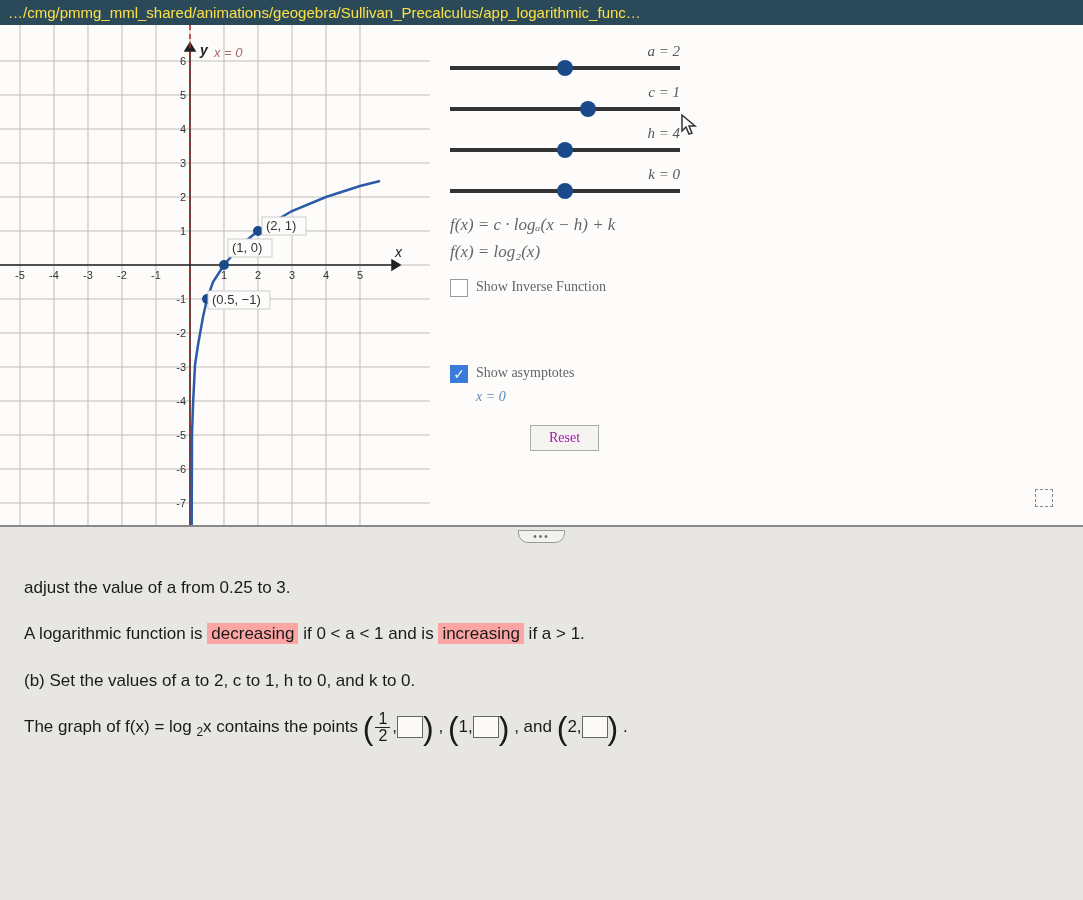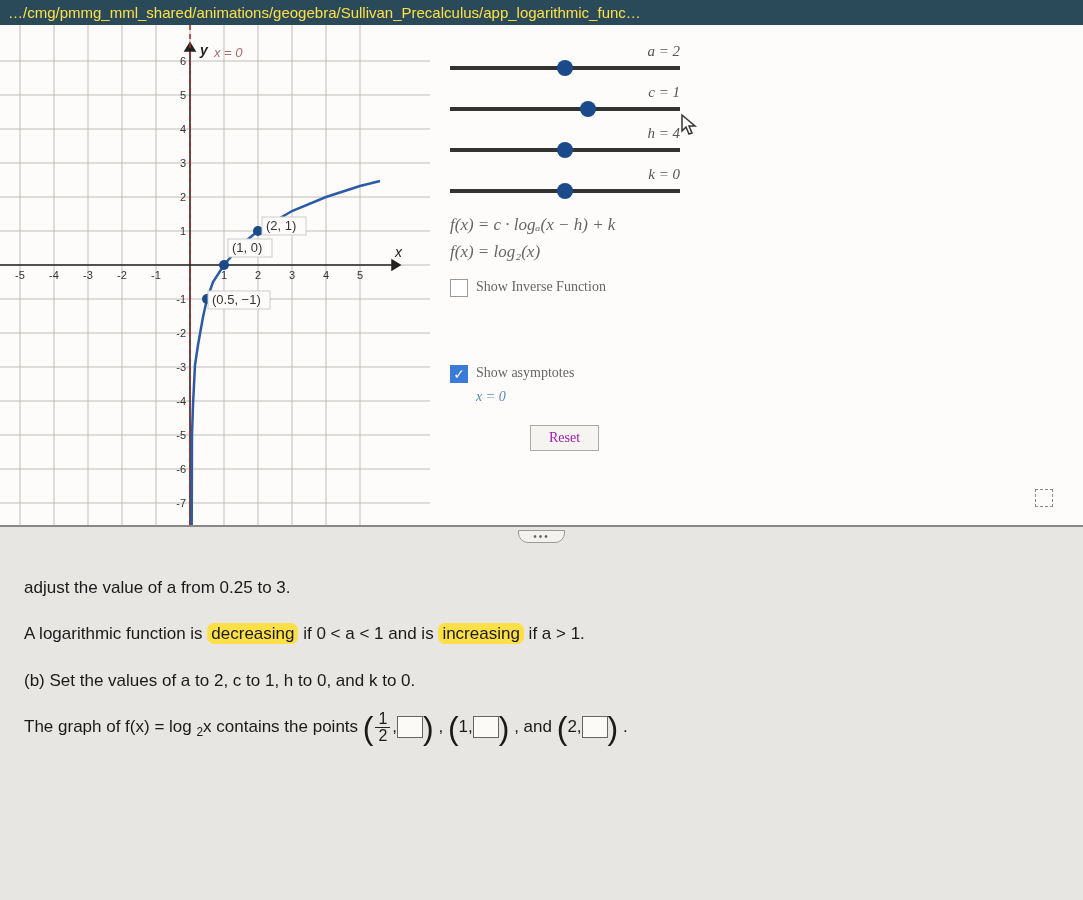--- a/index.html
+++ b/index.html
@@ -135,23 +135,22 @@
   }
   hr.sep { border: none; border-top: 2px solid #888; }
   .question-area {
     padding: 28px 24px;
     font-size: 17px;
     color: #1a1a1a;
     line-height: 1.9;
   }
   .question-area p { margin-bottom: 14px; }
   .highlight {
-    background: #fde047;
+    background: #fca5a5;
     padding: 1px 4px;
-    border-radius: 7px;
   }
   .answer-box {
     display: inline-block;
     width: 26px; height: 22px;
     border: 1px solid #666;
     background: #fbfaf7;
     vertical-align: middle;
   }
   .frac {
     display: inline-flex;

